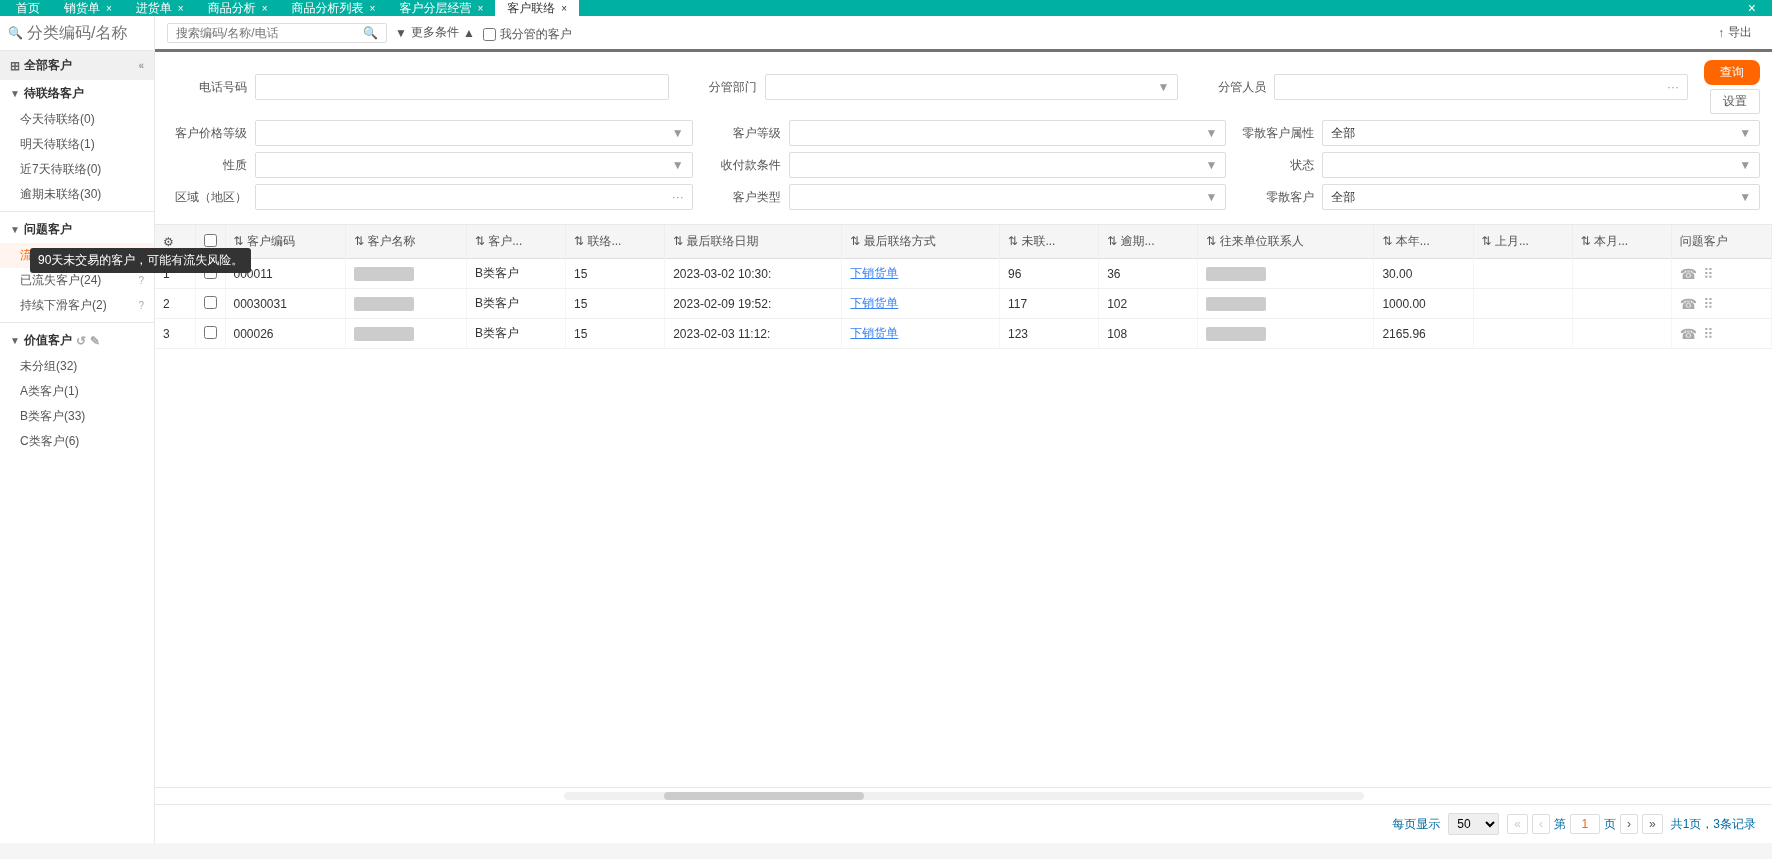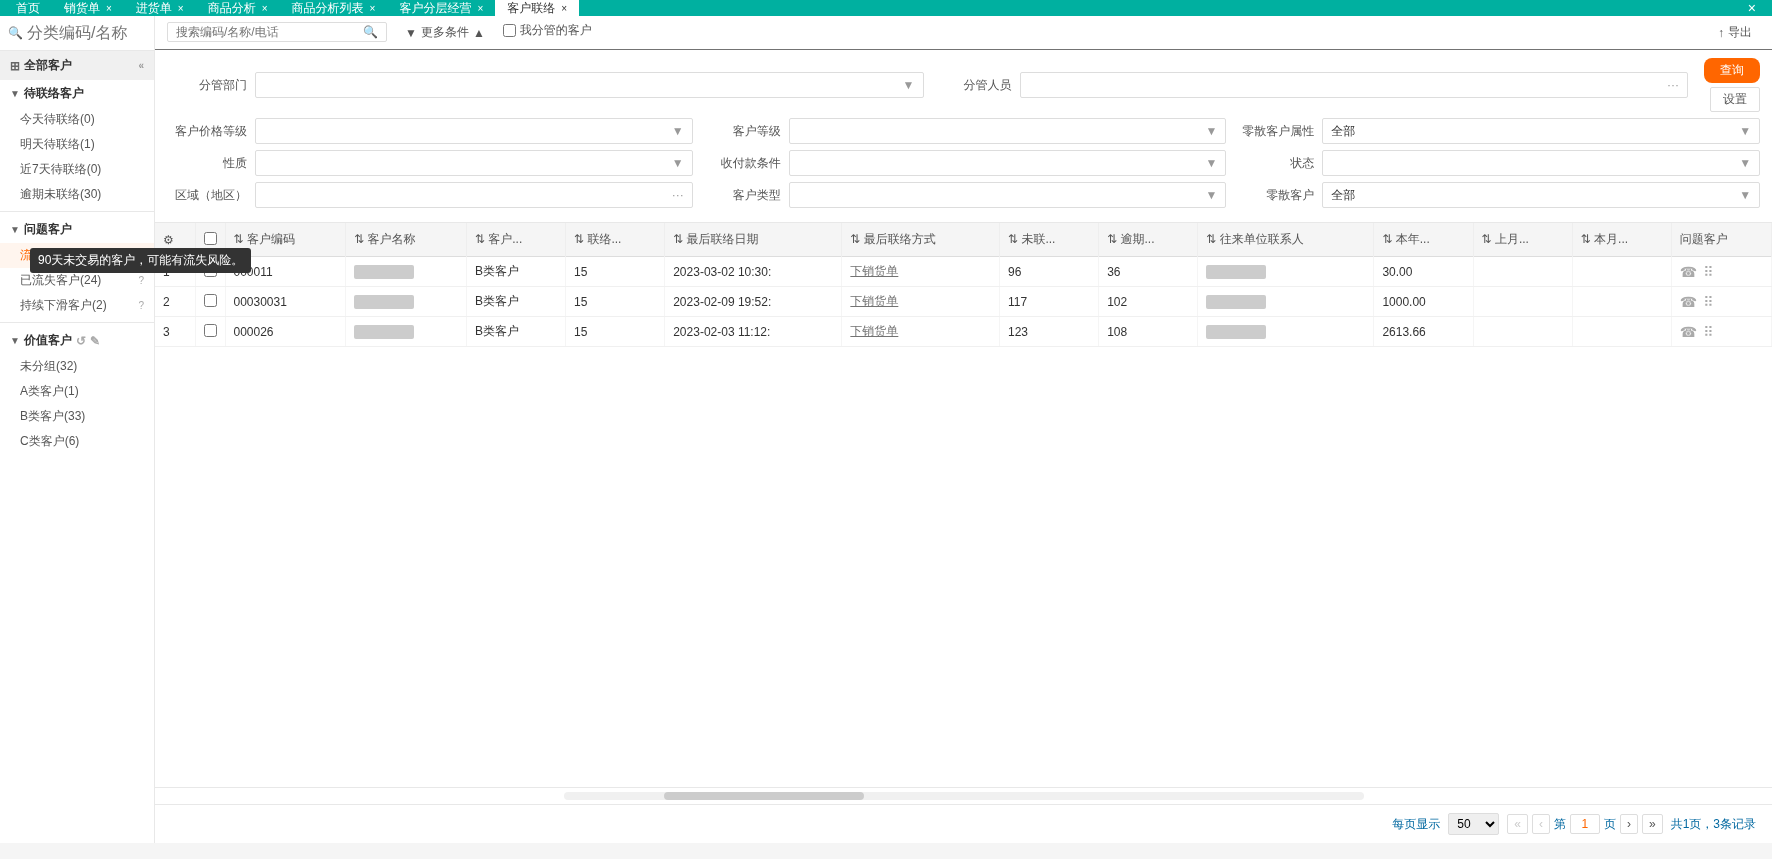--- a/index.html
+++ b/index.html
@@ -133,24 +133,23 @@
       flex: 1;
       display: flex;
       flex-direction: column;
       overflow: hidden;
       background: #fff;
     }
     
     
     .filter-bar {
       display: flex;
-      align-items: flex-start;
+      align-items: flex-end;
       padding: 6px 12px;
-      border-bottom: 1px solid #737373;
-      gap: 10px;
+      border-bottom: 3px solid #737373;
     }
     .filter-search {
       display: flex;
       align-items: center;
       border: 1px solid #ddd;
       border-radius: 2px;
       padding: 2px 8px;
       width: 220px;
     }
     .filter-search input {
@@ -285,21 +284,21 @@
       white-space: nowrap;
     }
     td {
       padding: 6px 8px;
       font-size: 12px;
       color: #333;
       border-bottom: 1px solid #f0f0f0;
       border-right: 1px solid #f5f5f5;
       white-space: nowrap;
     }
-    .link-text { color: #737373; text-decoration: underline; cursor: pointer; }
+    .link-text { color: #3b82f6; text-decoration: underline; cursor: pointer; }
     .blurred-text {
       background: #ccc;
       color: transparent;
       border-radius: 2px;
       user-select: none;
       display: inline-block;
       min-width: 60px;
       height: 14px;
     }
     .action-icons { display: flex; gap: 6px; align-items: center; }
@@ -510,20 +509,24 @@
       </label>
       <div class="export-btn">
         <span>↑</span>
         <span>导出</span>
       </div>
     </div>
 
     <div class="adv-filter">
 
       <div class="adv-filter-row">
+        <div class="adv-filter-field">
+          <span class="adv-filter-label">电话号码</span>
+          <input class="adv-filter-input" type="text" style="">
+        </div>
         <div class="adv-filter-field">
           <span class="adv-filter-label">分管部门</span>
           <div class="adv-filter-select">
             <span></span>
             <span class="down-arrow">▼</span>
           </div>
         </div>
         <div class="adv-filter-field">
           <span class="adv-filter-label">分管人员</span>
           <div class="adv-filter-select">
@@ -683,21 +686,21 @@
       <td><input type="checkbox" style=""></td>
       <td>000026</td>
       <td><span class="blurred-text">&nbsp;&nbsp;&nbsp;&nbsp;&nbsp;&nbsp;&nbsp;&nbsp;&nbsp;</span></td>
       <td>B类客户</td>
       <td>15</td>
       <td>2023-02-03 11:12:</td>
       <td><span class="link-text">下销货单</span></td>
       <td>123</td>
       <td>108</td>
       <td><span class="blurred-text">&nbsp;&nbsp;&nbsp;&nbsp;&nbsp;&nbsp;&nbsp;</span></td>
-      <td>2613.66</td>
+      <td>2165.96</td>
       <td></td>
       <td></td>
       <td>
         <div class="action-icons">
           <span class="action-icon">☎</span>
           <span class="action-icon">⠿</span>
         </div>
       </td>
     </tr>
           </tbody>

